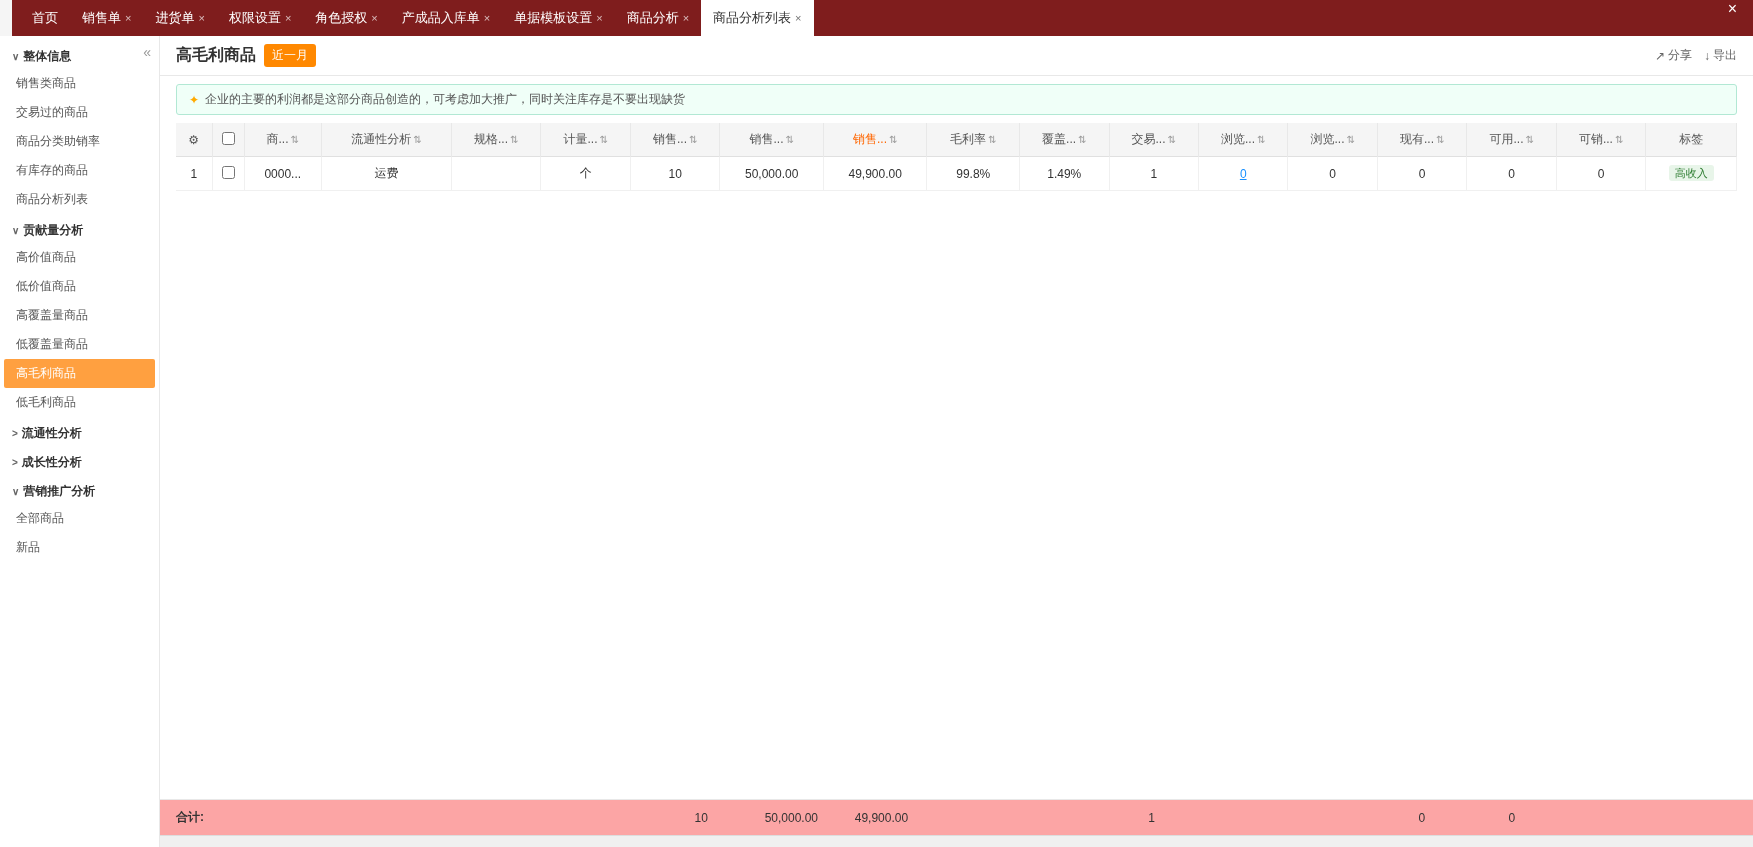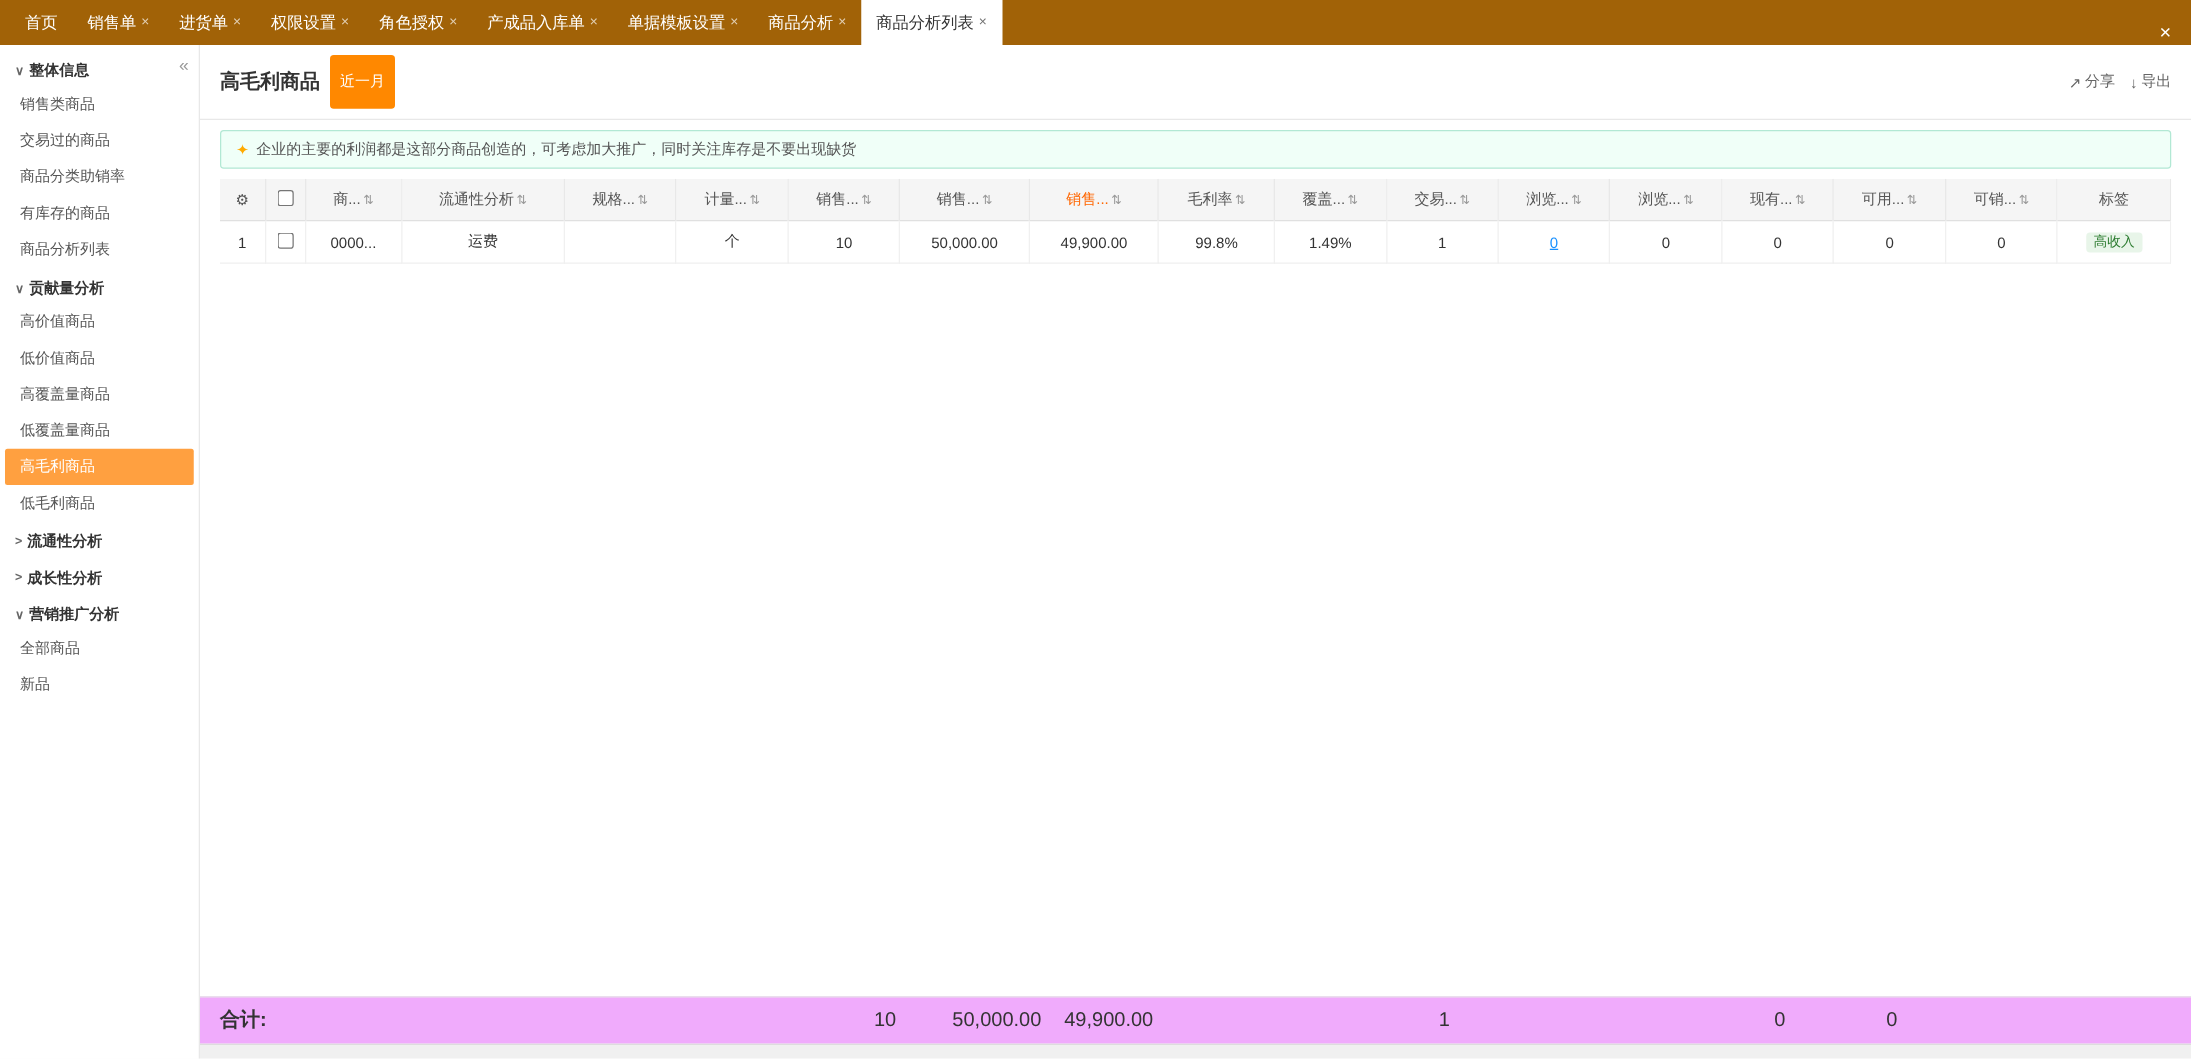--- a/index.html
+++ b/index.html
@@ -1,26 +1,27 @@
 <!DOCTYPE html>
 <html><head>
   <meta charset="utf-8">
   <style>
     * { box-sizing: border-box; margin: 0; padding: 0; font-family: 'Microsoft YaHei', Arial, sans-serif; }
     body { background: #f5f5f5; font-size: 12px; color: #333; overflow: hidden; }
 
     
     .top-nav {
-      background: #a16207;
-      display: flex;
-      align-items: flex-end;
+      background: #7f1d1d;
+      display: flex;
+      align-items: flex-start;
       height: 36px;
       padding: 0 8px;
       color: white;
       font-size: 13px;
+      margin-left: 12px;
     }
     .nav-item {
       padding: 0 12px;
       height: 36px;
       display: flex;
       align-items: center;
       cursor: pointer;
       white-space: nowrap;
       position: relative;
     }
@@ -112,21 +113,21 @@
       font-size: 16px;
       font-weight: bold;
       color: #333;
       white-space: nowrap;
     }
     .time-filter-btn {
       background: #ff8800;
       color: white;
       border: none;
       border-radius: 3px;
-      padding: 13px 8px;
+      padding: 3px 8px;
       font-size: 12px;
       cursor: pointer;
     }
     .search-input-wrap {
       display: flex;
       align-items: center;
       border: 1px solid #ddd;
       border-radius: 3px;
       padding: 2px 8px;
       background: white;
@@ -219,26 +220,26 @@
       color: #2e7d32;
       border-radius: 3px;
       padding: 2px 6px;
       font-size: 11px;
       text-align: right;
     }
     .link-style { color: #1890ff; text-decoration: underline; cursor: pointer; }
 
     
     .footer-total {
-      background: #f0abfc;
+      background: #fca5a5;
       border-top: 1px solid #e8e8e8;
       display: flex;
       align-items: center;
       padding: 8px 16px;
-      font-size: 16px;
+      font-size: 12px;
       color: #333;
       min-height: 36px;
     }
     .footer-total .total-label {
       font-weight: bold;
       margin-right: 24px;
     }
 
     
     .bottom-scrollbar {

